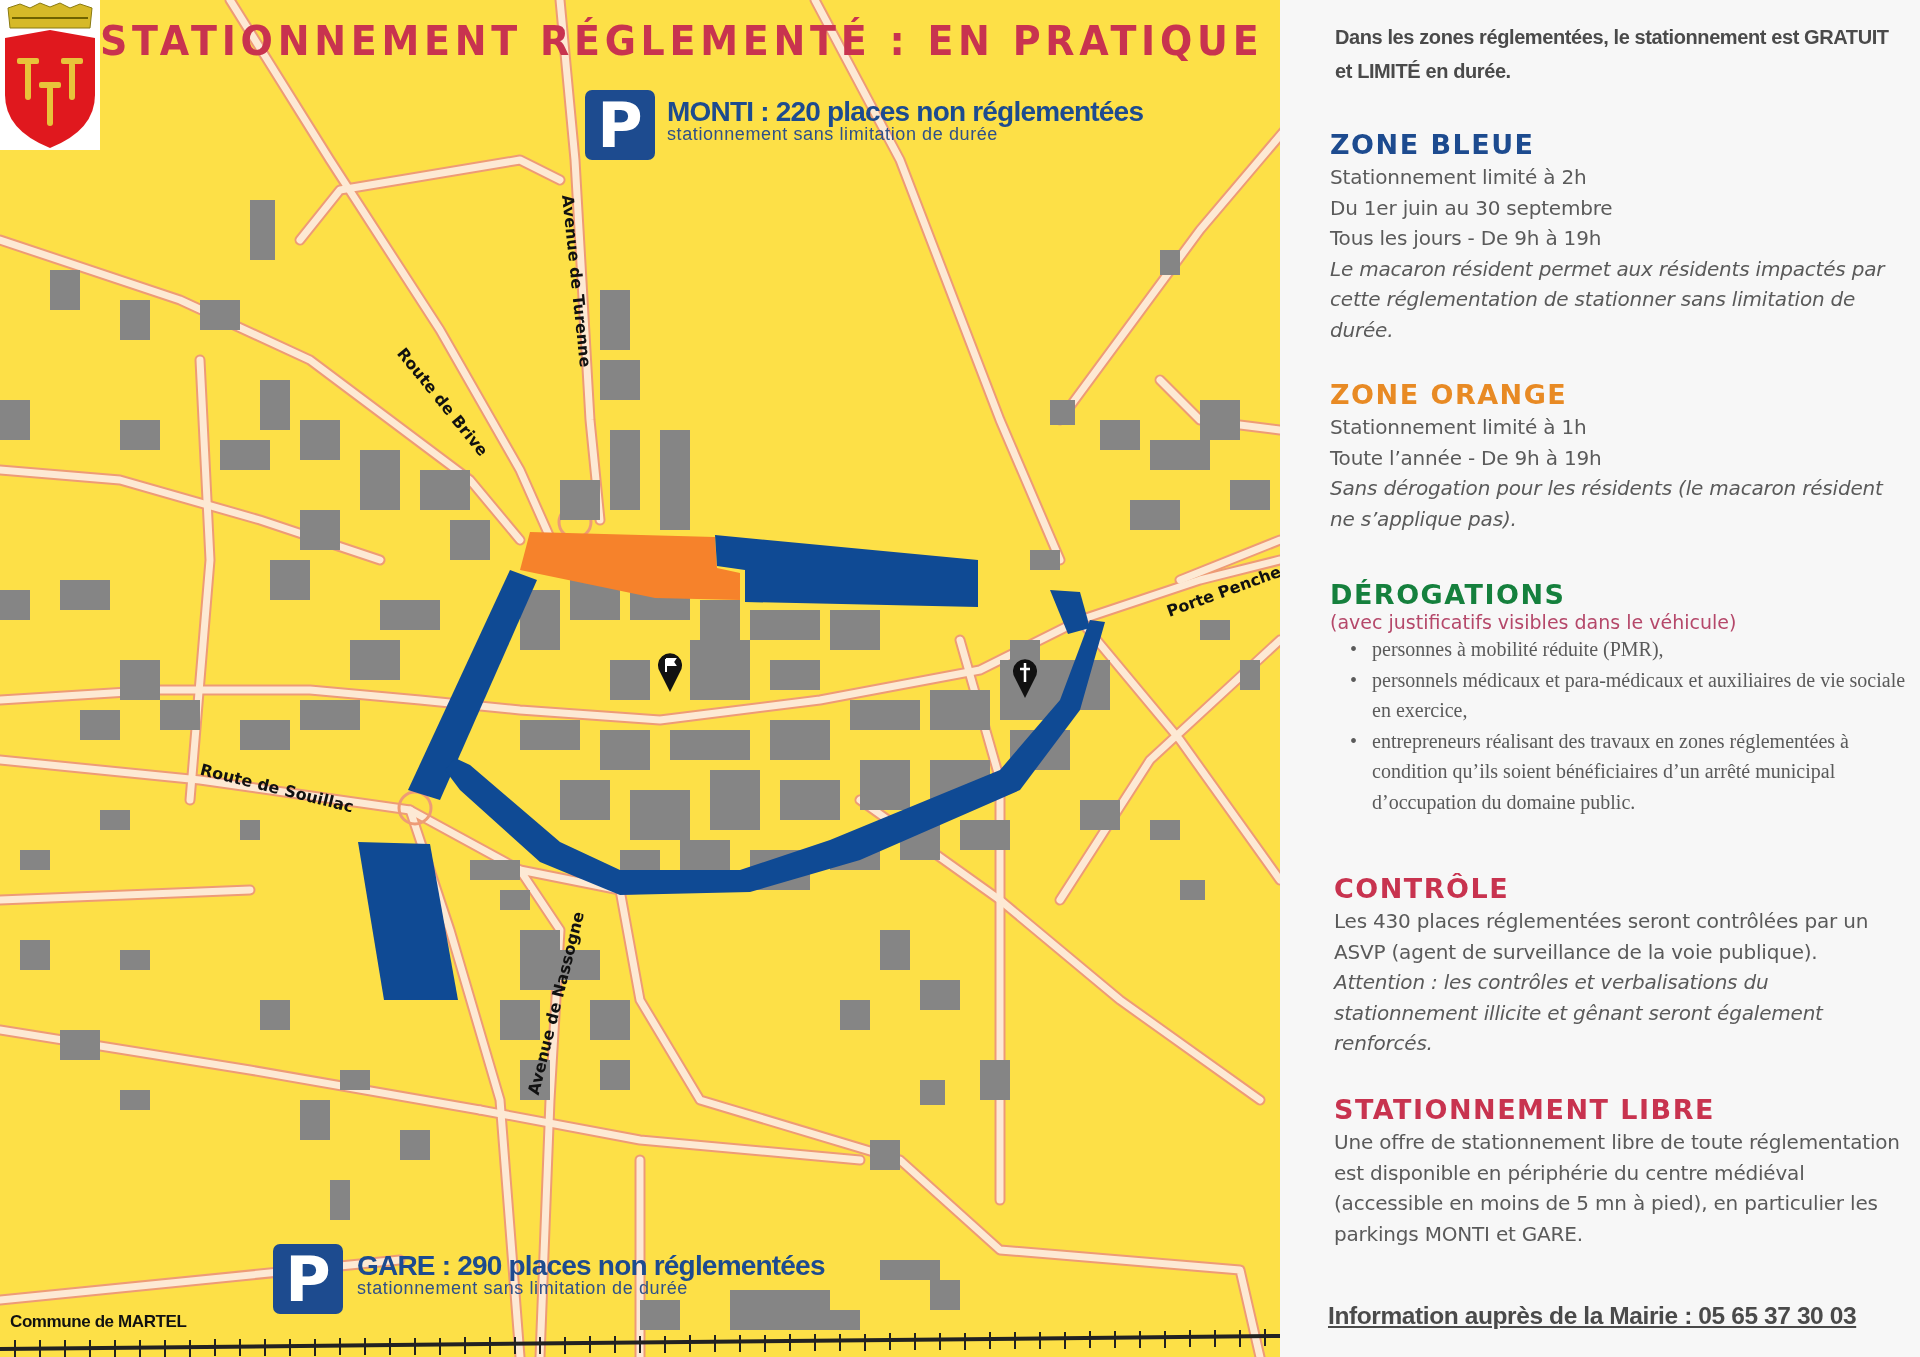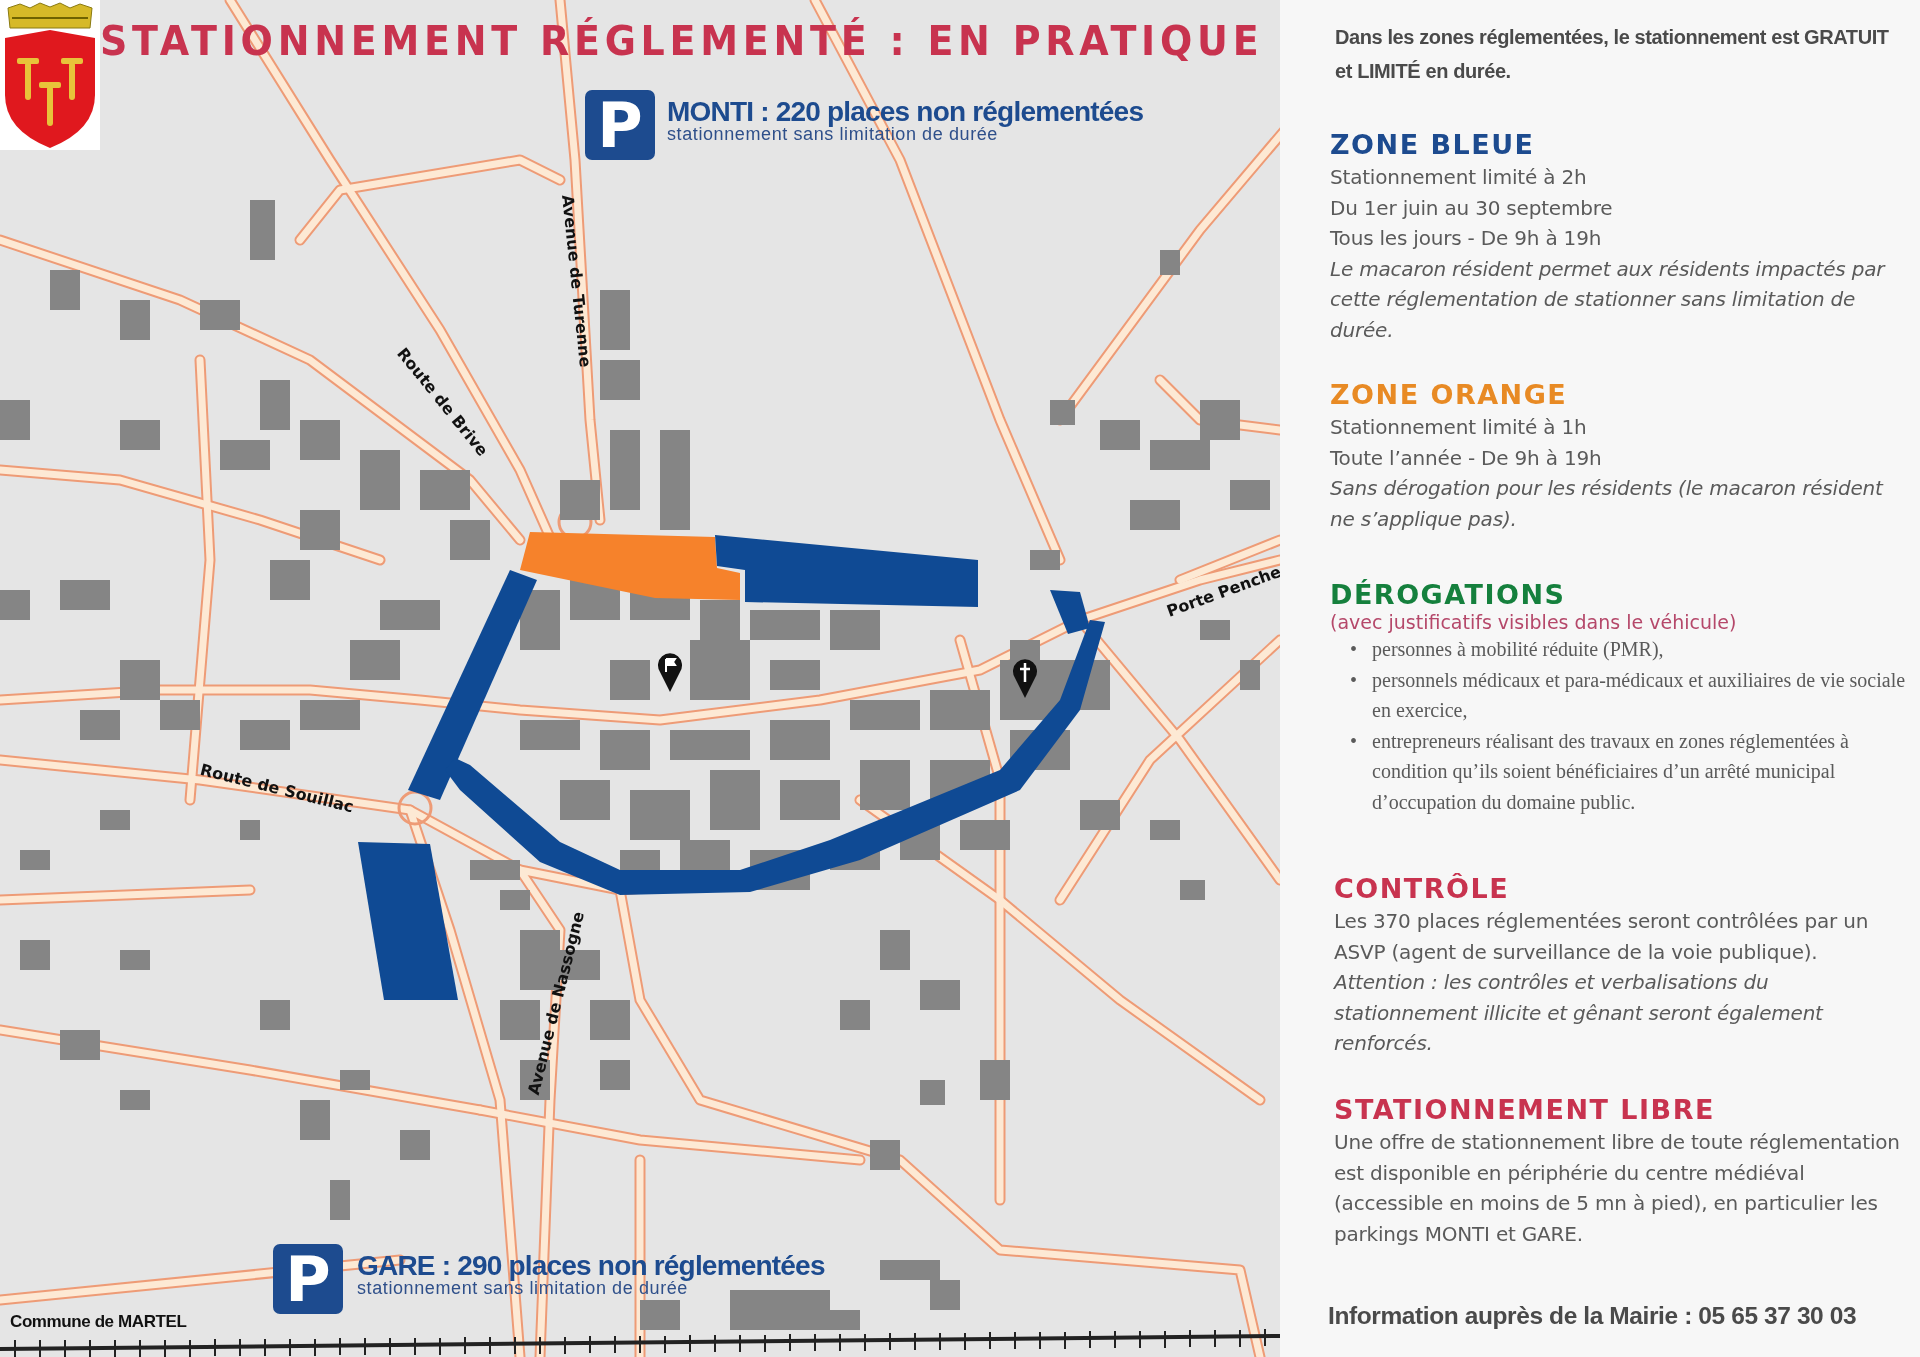--- a/index.html
+++ b/index.html
@@ -1,17 +1,17 @@
 <!DOCTYPE html>
 <html><head>
 <meta charset="utf-8">
 <style>
   html, body { margin:0; padding:0; }
   body { width:1920px; height:1357px; overflow:hidden; position:relative; background:#f7f7f7; font-family:"Liberation Sans", sans-serif; }
-  #map { position:absolute; left:0; top:0; width:1500px; height:1357px; background:#e5e5e5; overflow:hidden; }
+  #map { position:absolute; left:0; top:0; width:1500px; height:1357px; background:#fde047; overflow:hidden; }
   #map svg { position:absolute; left:0; top:0; }
   .title { position:absolute; left:100px; top:18px; font-family:"DejaVu Sans", sans-serif; font-weight:bold; font-size:40px; letter-spacing:5px; color:#c8334f; white-space:nowrap; transform:scaleX(0.95); transform-origin:left; }
   .pbox { position:absolute; width:70px; height:70px; background:#1d4b8f; border-radius:7px; color:#fff; font-family:"DejaVu Sans", sans-serif; font-weight:bold; font-size:62px; line-height:72px; text-align:center; }
   .plabel { position:absolute; white-space:nowrap; }
   .plabel .main { font-family:"Liberation Sans", sans-serif; font-weight:bold; font-size:28px; color:#1d4b8f; letter-spacing:-0.8px; }
   .plabel .sub { font-family:Liberation Sans, sans-serif; font-size:18px; color:#2e4f8a; letter-spacing:0.6px; margin-top:-4px; }
   .street { position:absolute; font-family:"DejaVu Sans", sans-serif; font-weight:bold; font-size:16px; color:#111; white-space:nowrap; transform-origin:left top; }
   .crest { position:absolute; left:50px; top:1151px; width:100px; height:150px; background:#fff; }
   .commune { position:absolute; left:10px; top:1312px; font-family:"Liberation Sans", sans-serif; font-weight:bold; font-size:17px; color:#111; letter-spacing:-0.4px; }
   .marker { position:absolute; width:26px; height:40px; }
@@ -19,21 +19,21 @@
   #panel { position:absolute; left:1280px; top:0; width:640px; height:1357px; background:#f7f7f7; color:#555; }
   .intro { position:absolute; left:55px; top:20px; width:570px; font-family:"Liberation Sans", sans-serif; font-weight:bold; font-size:20px; line-height:34px; color:#4a4a4a; letter-spacing:-0.4px; }
   .sec { position:absolute; left:50px; width:580px; }
   .sec h2 { margin:0; font-family:"DejaVu Sans", sans-serif; font-weight:bold; font-size:27px; letter-spacing:1.5px; line-height:34px; }
   .sec p { margin:0; font-family:"DejaVu Sans", sans-serif; font-size:20px; line-height:30.5px; color:#5a5a5a; letter-spacing:-0.2px; }
   .sec p.it { font-style:italic; }
   .sec .note { font-family:"DejaVu Sans", sans-serif; font-size:19px; color:#b5486a; line-height:24px; margin-top:-2px; }
   .sec ul { margin:0; padding-left:42px; list-style:none; }
   .sec ul li { position:relative; font-family:Liberation Serif, serif; font-size:20px; line-height:30.5px; color:#5a5a5a; }
   .sec ul li::before { content:"•"; position:absolute; left:-22px; color:#5a5a5a; }
-  .footer-info { position:absolute; left:48px; top:1302px; font-family:"Liberation Sans", sans-serif; font-weight:bold; font-size:24.5px; color:#4a4a4a; letter-spacing:-0.4px; white-space:nowrap; }
+  .footer-info { position:absolute; left:48px; top:1302px; font-family:"Liberation Sans", sans-serif; font-weight:bold; font-size:24.5px; color:#4a4a4a; letter-spacing:-0.4px; white-space:nowrap;text-decoration:underline; }
 </style>
 </head>
 <body>
 
 <div id="map">
   <svg width="1280" height="1357" viewBox="0 0 1280 1357">
     <defs>
       <g id="rd"></g>
     </defs>
 
@@ -337,21 +337,21 @@
     <div class="note">(avec justificatifs visibles dans le véhicule)</div>
     <ul>
       <li>personnes à mobilité réduite (PMR),</li>
       <li>personnels médicaux et para-médicaux et auxiliaires de vie sociale en exercice,</li>
       <li>entrepreneurs réalisant des travaux en zones réglementées à condition qu’ils soient bénéficiaires d’un arrêté municipal d’occupation du domaine public.</li>
     </ul>
   </div>
 
   <div class="sec" style="top:872px; left:54px;">
     <h2 style="color:#c8334f;">CONTRÔLE</h2>
-    <p>Les 370 places réglementées seront contrôlées par un ASVP (agent de surveillance de la voie publique).</p>
+    <p>Les 430 places réglementées seront contrôlées par un ASVP (agent de surveillance de la voie publique).</p>
     <p class="it">Attention : les contrôles et verbalisations du stationnement illicite et gênant seront également renforcés.</p>
   </div>
 
   <div class="sec" style="top:1093px; left:54px;">
     <h2 style="color:#c8334f;">STATIONNEMENT LIBRE</h2>
     <p>Une offre de stationnement libre de toute réglementation est disponible en périphérie du centre médiéval (accessible en moins de 5 mn à pied), en particulier les parkings MONTI et GARE.</p>
   </div>
 
   <div class="footer-info">Information auprès de la Mairie : 05 65 37 30 03</div>
 </div>

